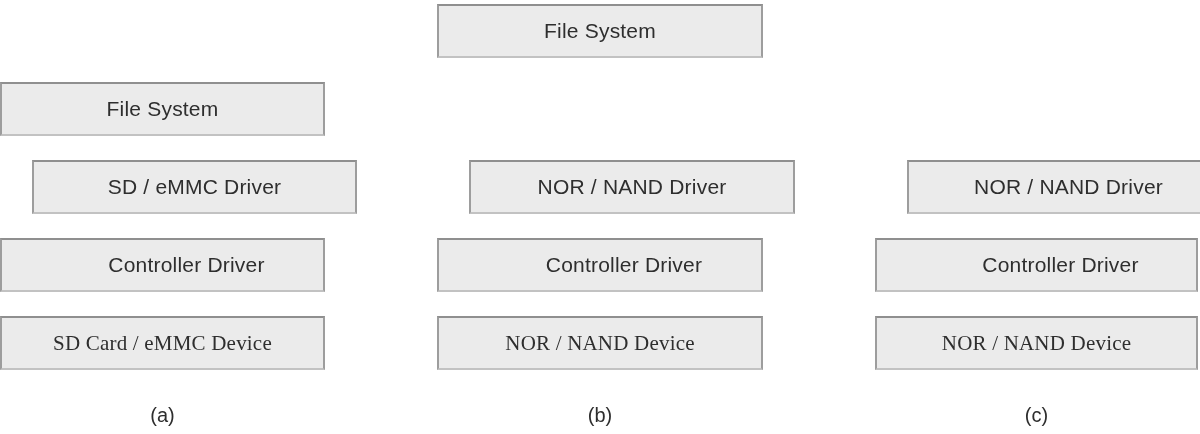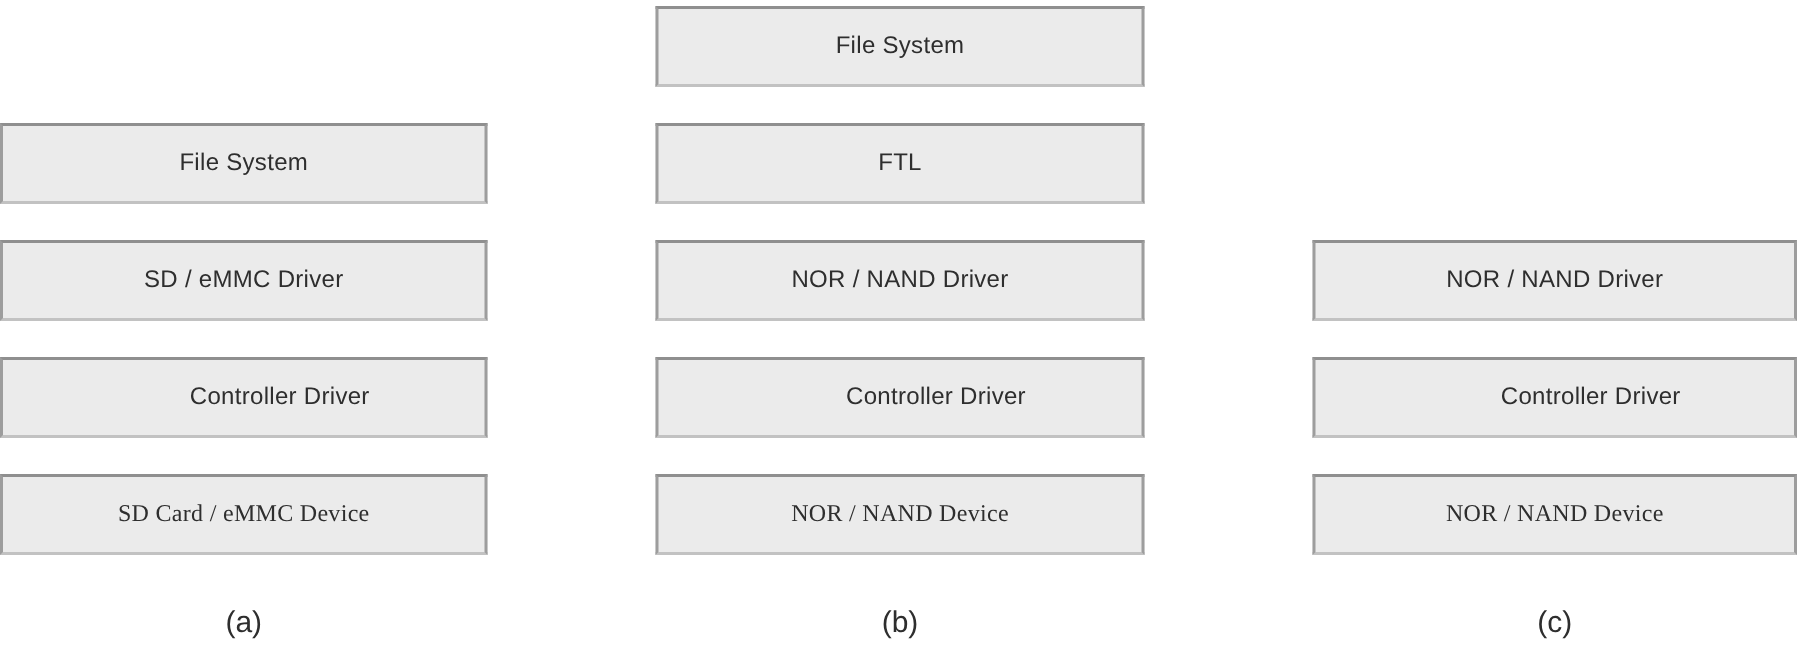--- a/index.html
+++ b/index.html
@@ -31,27 +31,27 @@
     width: 100%;
     height: 54px;
     box-sizing: border-box;
     background: var(--box-fill, #ebebeb);
     border: 2px solid var(--box-border, #9d9d9d);
     border-top-color: var(--box-border-top, #8f8f8f);
     border-bottom-color: var(--box-border-bottom, #c2c2c2);
     display: flex;
     align-items: center;
     justify-content: center;
-    font-size: 16px;
+    font-size: 21px;
     letter-spacing: 0.2px;
     white-space: nowrap;
   }
   .r0 { top: 4px; }
   .r1 { top: 82px; }
-  .r2 { top: 160px; }
+  .r2 { top: 160px; margin-left: 32px; }
   .r3 { top: 238px; padding-left: 48px; }
   .r4 { top: 316px; font-family: Liberation Serif, serif; }
 
   .caption {
     position: absolute;
     top: 404px;
     left: 0;
     width: 100%;
     text-align: center;
     font-size: 20px;
@@ -66,21 +66,20 @@
   <div class="column col-a">
     <div class="layer-box r1">File System</div>
     <div class="layer-box r2">SD / eMMC Driver</div>
     <div class="layer-box r3">Controller Driver</div>
     <div class="layer-box r4">SD Card / eMMC Device</div>
     <div class="caption">(a)</div>
   </div>
 
   <div class="column col-b">
     <div class="layer-box r0">File System</div>
-    <div class="layer-box r1">FTL</div>
     <div class="layer-box r2">NOR / NAND Driver</div>
     <div class="layer-box r3">Controller Driver</div>
     <div class="layer-box r4">NOR / NAND Device</div>
     <div class="caption">(b)</div>
   </div>
 
   <div class="column col-c">
     <div class="layer-box r2">NOR / NAND Driver</div>
     <div class="layer-box r3">Controller Driver</div>
     <div class="layer-box r4">NOR / NAND Device</div>

